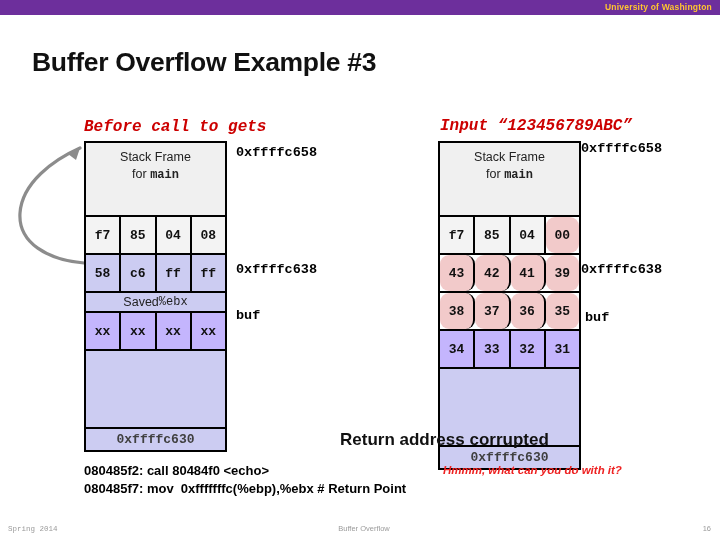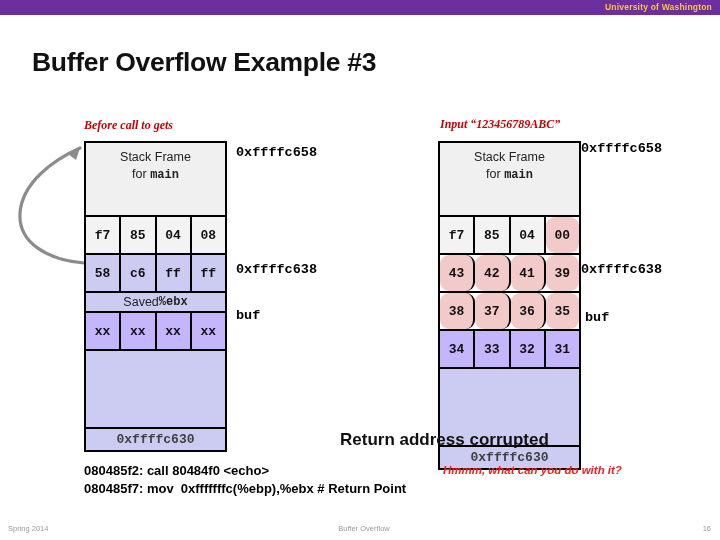--- a/index.html
+++ b/index.html
@@ -24,23 +24,23 @@
   
   .slide-title{
     position:absolute;left:32px;top:47px;
     font-size:26.5px;font-weight:bold;color:#111111;
     letter-spacing:-.3px;
     font-family:"Liberation Sans", sans-serif;
   }
   
   .caption{
     position:absolute;
-    font-size:12px;font-weight:bold;font-style:italic;
+    font-size:16px;font-weight:bold;font-style:italic;
     color:#cc0000;
-    font-family:Liberation Serif, serif;
+    font-family:Liberation Mono, monospace;
     white-space:nowrap;
   }
   .caption.left{left:84px;top:118px;}
   .caption.right{left:440px;top:117px;}
 
   
   .stack{
     position:absolute;
     width:143px;
     border:2.5px solid #000000;
@@ -79,21 +79,21 @@
   }
   .byterow .cell:last-child{border-right:none;}
 
   .wide-row{
     height:20px;
     border-bottom:2.5px solid #000000;
     box-sizing:border-box;
     display:flex;align-items:center;justify-content:center;
     font-size:12.5px;color:#222222;
   }
-  .wide-row .mono{font-family:"Liberation Mono", monospace;font-weight:bold;font-size:12px;}
+  .wide-row .mono{font-family:"Liberation Mono", monospace;font-weight:normal;font-size:12px;}
 
   .filler{
     height:78px;
     border-bottom:2.5px solid #000000;
     box-sizing:border-box;
   }
   .bottom-row{
     height:21px;
     display:flex;align-items:center;justify-content:center;
     font-family:"Liberation Mono", monospace;
@@ -138,21 +138,21 @@
     font-family:"Liberation Sans", sans-serif;
     white-space:nowrap;
   }
 
   
   .footer{
     position:absolute;bottom:7px;
     font-size:7.5px;color:#9b9b9b;
     font-family:"Liberation Sans", sans-serif;
   }
-  .footer.left{left:8px;}
+  .footer.left{left:8px;font-family:Liberation Mono, monospace;}
   .footer.center{left:4px;width:720px;text-align:center;}
   .footer.right{right:9px;}
 </style>
 </head>
 <body>
 
 <div class="banner"></div>
 <div class="banner-text">University of Washington</div>
 
 <div class="slide-title">Buffer Overflow Example #3</div>

